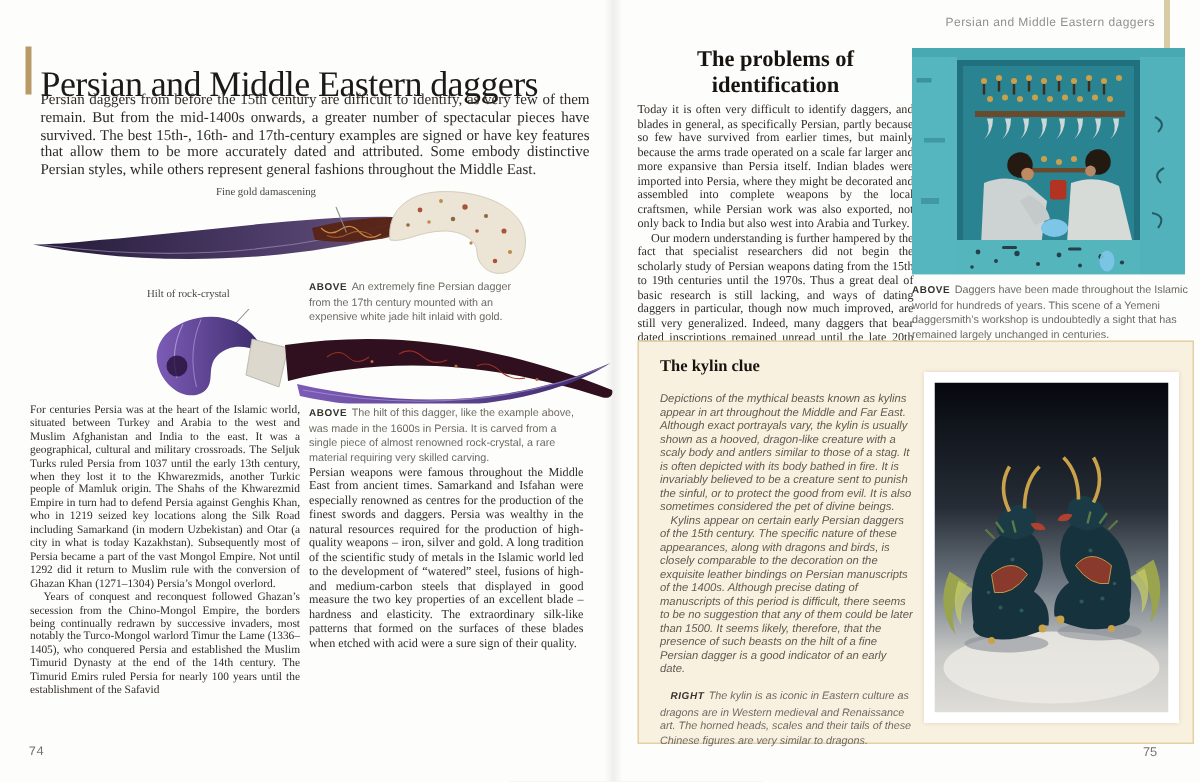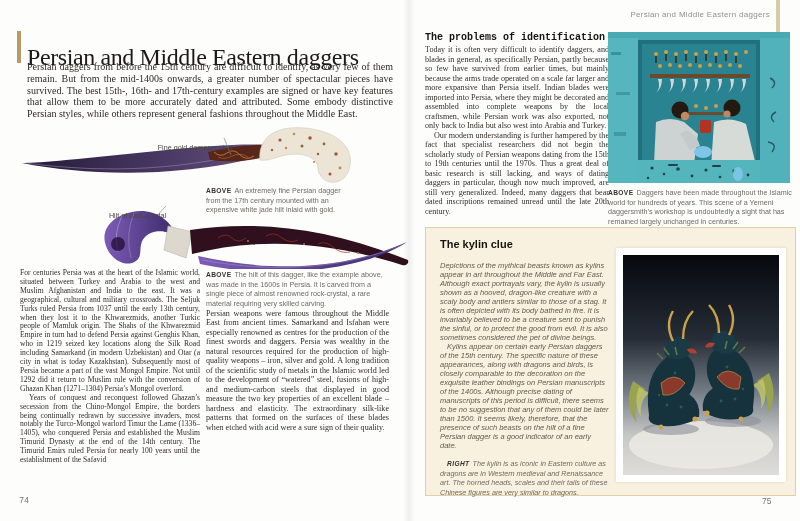--- a/index.html
+++ b/index.html
@@ -11,26 +11,26 @@
   .accent-bar{background:var(--accent_bar,#b89a68);}
   .header-bar{background:var(--header_bar,#d8cba6);}
   .title{font-family:"Liberation Serif",serif;font-weight:normal;font-size:24px;letter-spacing:-0.4px;color:#1c1a17;}
   .intro{font-family:Liberation Serif, serif;font-size:10px;line-height:11.8px;color:#2f2a24;text-align:justify;}
   .serif-body{font-family:"Liberation Serif",serif;font-size:8.1px;line-height:9.5px;color:#322d27;text-align:justify;}
   .serif-body p{margin:0;}
   .serif-body p + p{text-indent:9px;}
   .tight{font-size:7.6px;line-height:8.9px;}
   .cap{font-family:"Liberation Sans",sans-serif;font-size:7.2px;line-height:9.7px;color:#6e6a63;margin:0;}
   .cap b{font-size:6.6px;color:#35322d;letter-spacing:.4px;margin-right:3px;}
-  .sans-head{font-family:Liberation Mono, monospace;font-weight:bold;font-size:10px;color:#17140f;margin:0 0 2px 0;}
-  .annot{font-family:Liberation Sans, sans-serif;font-size:7.2px;line-height:8.6px;color:#4a463f;text-align:right;margin-top:20px;}
+  .sans-head{font-family:Liberation Serif, serif;font-weight:bold;font-size:15px;color:#17140f;margin:0 0 2px 0;text-align:center;}
+  .annot{font-family:Liberation Serif, serif;font-size:7.2px;line-height:8.6px;color:#4a463f;}
   .runhead{font-family:"Liberation Sans",sans-serif;font-size:8px;color:#91908b;text-align:right;letter-spacing:.3px;}
   .pagenum{font-family:"Liberation Sans",sans-serif;font-size:8.5px;color:#77736c;}
   .kylin-box{background:var(--box_bg,#f9f1e0);border:1px solid var(--box_border,#e3cfa4);}
-  .box-title{font-family:Liberation Sans, sans-serif;font-weight:bold;font-size:11px;color:#17140f;margin:0;}
+  .box-title{font-family:Liberation Serif, serif;font-weight:bold;font-size:11px;color:#17140f;margin:0;}
   .box-text{font-family:"Liberation Sans",sans-serif;font-size:7.5px;line-height:9px;color:#5f5a50;font-style:italic;}
   .box-text p{margin:0;}
   .box-text p + p{text-indent:7px;}
   .photo-mat{background:#ffffff;box-shadow:0 0 3px rgba(60,40,10,0.15);}
   svg{display:block;}
 </style>
 </head>
 <body>
 
 <div class="spread">

